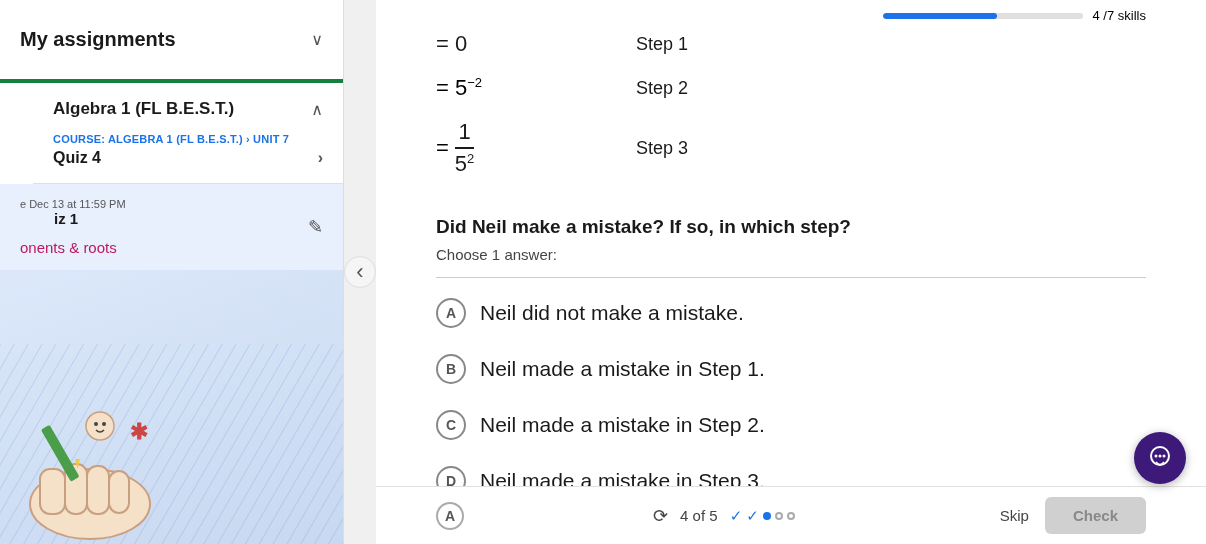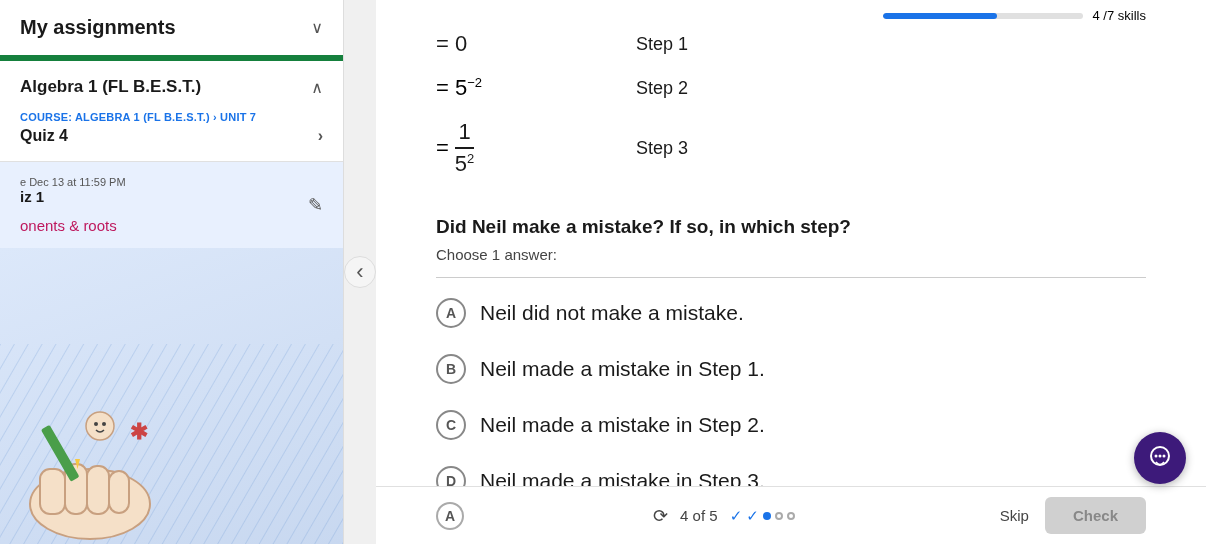--- a/index.html
+++ b/index.html
@@ -21,39 +21,40 @@
       display: flex;
       flex-direction: column;
       border-right: 1px solid #ddd;
       overflow: hidden;
     }
 
     .sidebar-my-assignments {
       display: flex;
       align-items: center;
       justify-content: space-between;
-      padding: 16px 20px;
-      border-bottom: 6px solid #15803d;
+      padding: 28px 20px;
+      border-bottom: 4px solid #15803d;
       cursor: pointer;
     }
 
     .sidebar-my-assignments-title {
       font-size: 20px;
       font-weight: 600;
       color: #1a1a1a;
     }
 
     .chevron-icon {
       color: #555;
       font-size: 16px;
     }
 
     .sidebar-course-section {
       padding: 16px 20px;
       border-bottom: 1px solid #e0e0e0;
+      margin-left: 33px;
     }
 
     .algebra-header {
       display: flex;
       align-items: center;
       justify-content: space-between;
     }
 
     .algebra-title {
       font-size: 17px;
@@ -102,20 +103,21 @@
 
     .due-date {
       font-size: 11px;
       color: #555;
     }
 
     .assignment-name {
       font-size: 15px;
       font-weight: 600;
       color: #1a1a1a;
+      margin-left: 34px;
     }
 
     .assignment-subtitle {
       font-size: 15px;
       color: #be185d;
       margin-top: 12px;
     }
 
     .edit-icon {
       color: #555;

